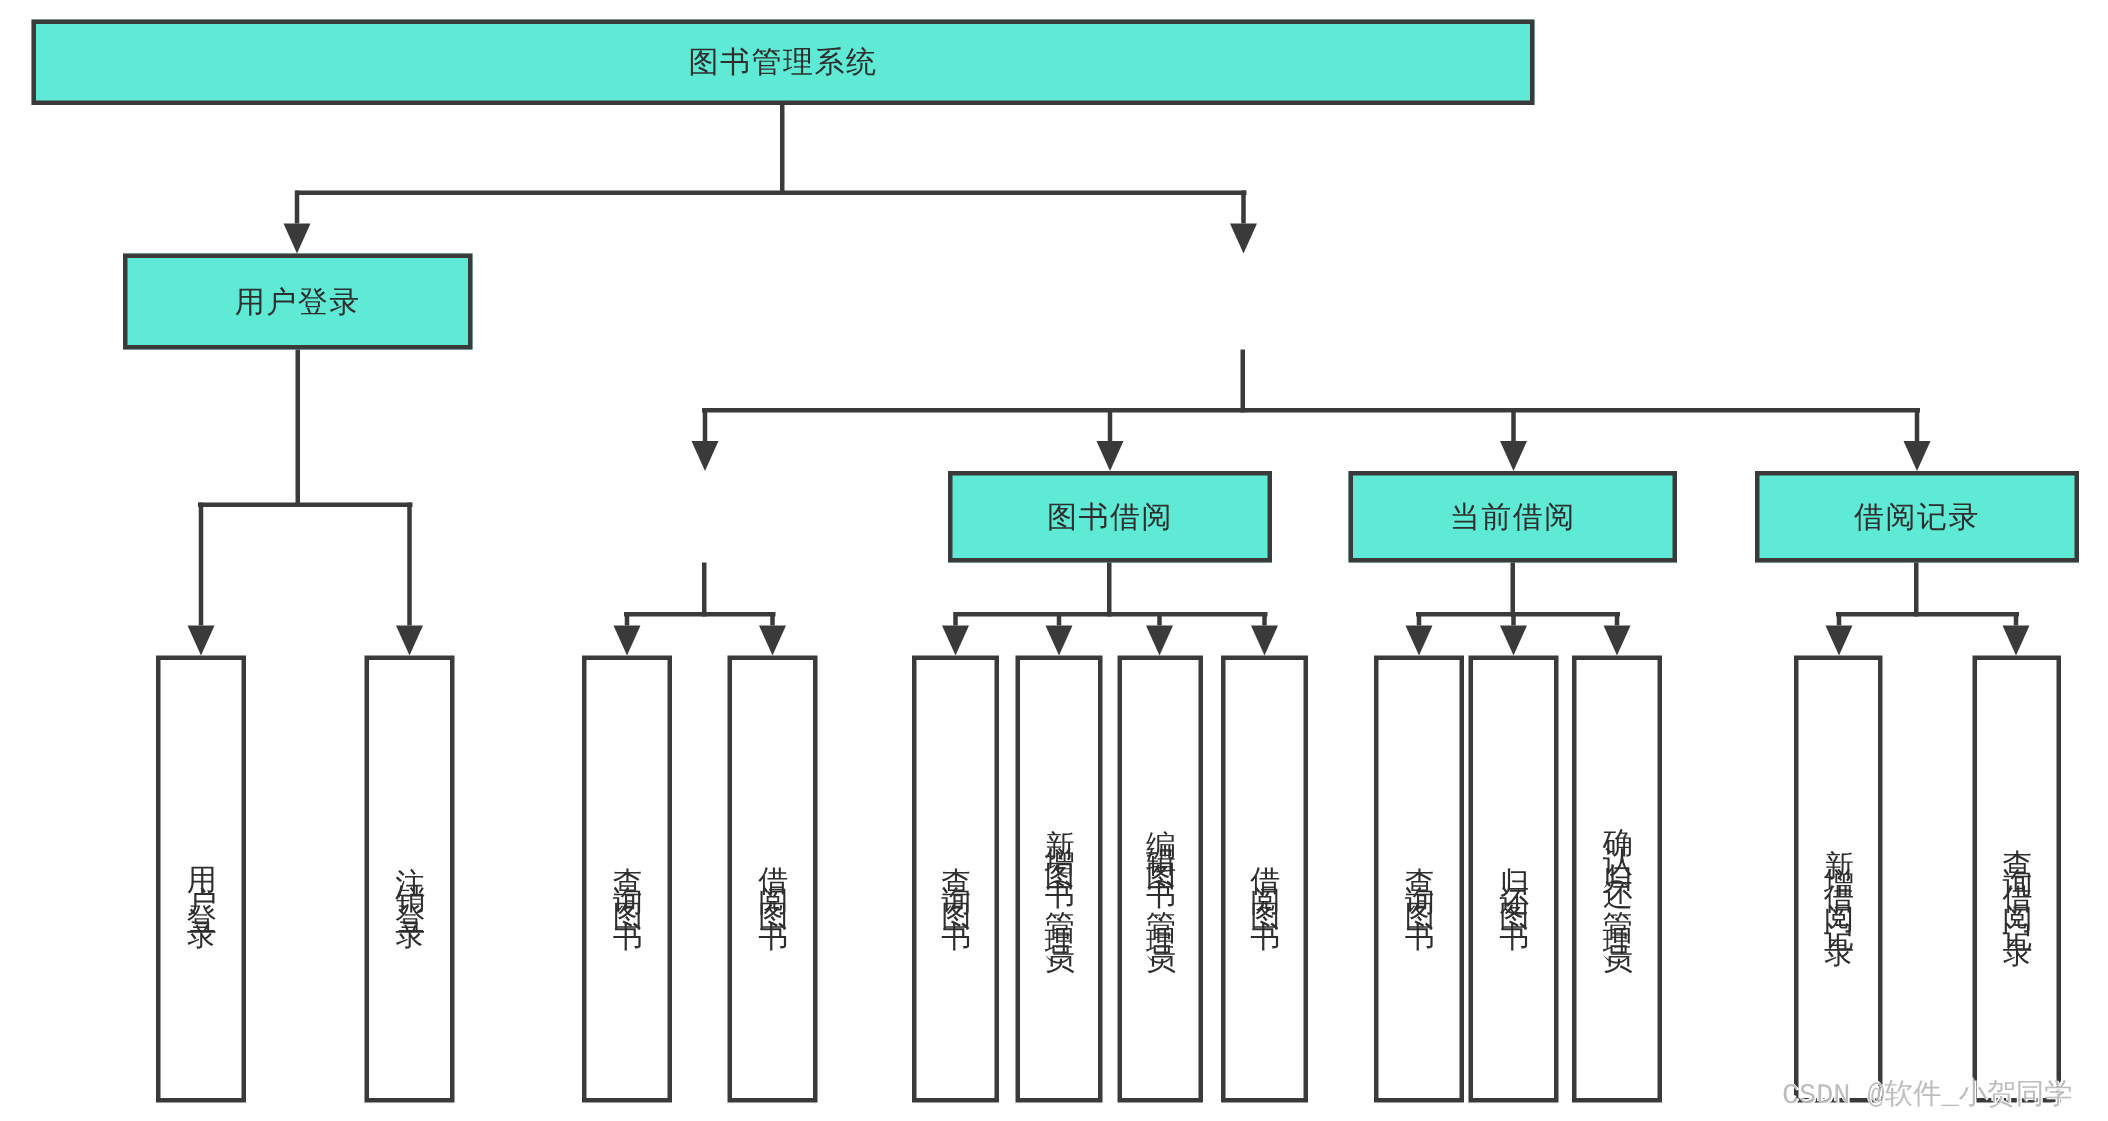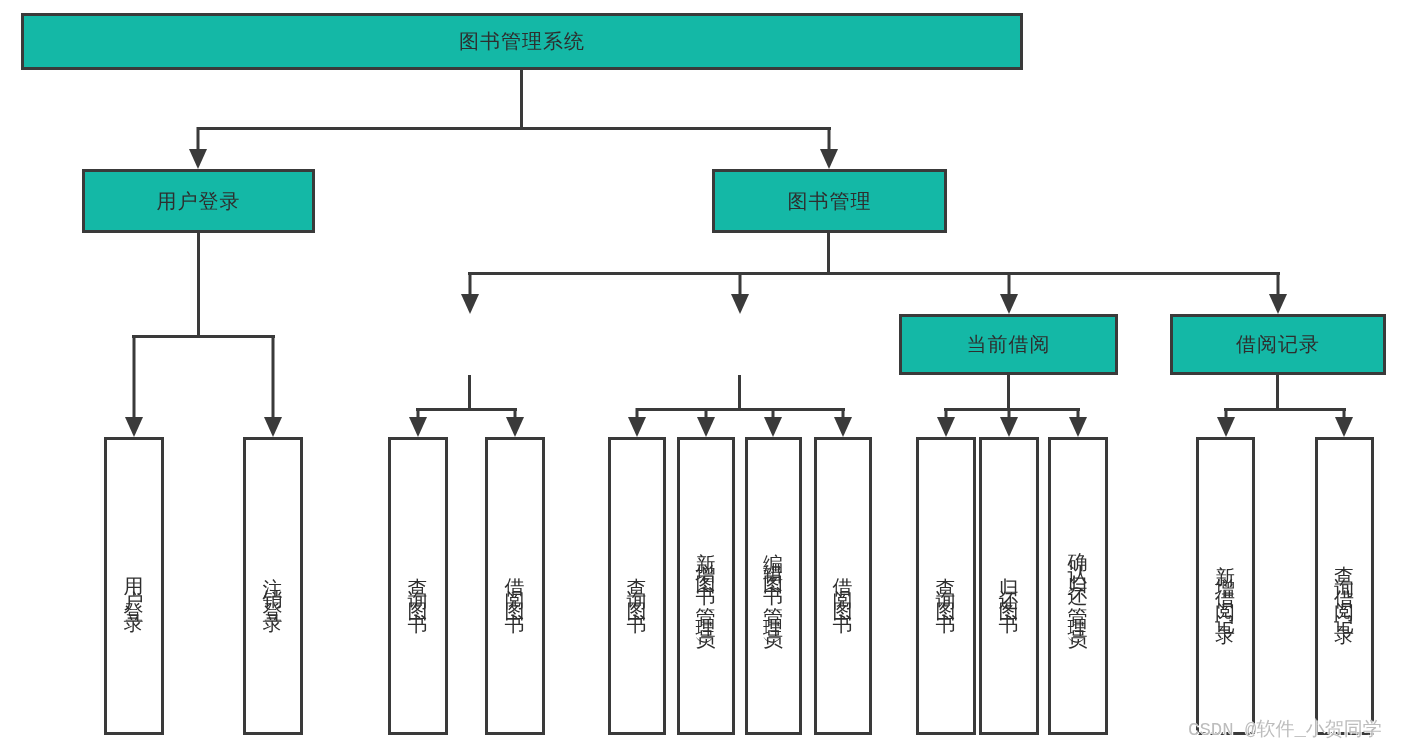--- a/index.html
+++ b/index.html
@@ -8,21 +8,21 @@
     --wm:#bdbdbd;
     --bg:#ffffff;
   }
   *{margin:0;padding:0;box-sizing:border-box;}
   body{background:var(--bg);font-family:"Liberation Sans",sans-serif;}
   .canvas{
     position:relative;width:1405px;height:747px;background:var(--bg);overflow:hidden;
   }
   
   .box{
-    position:absolute;border:3px solid var(--line);background:#14b8a6;
+    position:absolute;border:3px solid var(--line);background:#5eead4;
     display:flex;align-items:center;justify-content:center;
     font-size:20px;color:var(--text);letter-spacing:1px;
   }
   
   .vbox{
     position:absolute;border:3px solid var(--line);background:#fff;
     display:flex;align-items:center;justify-content:center;
     top:437px;height:298px;
   }
   .vbox .vtext{
@@ -59,24 +59,24 @@
 
 <div class="canvas">
 
   <div class="box" style="left:21px;top:13px;width:1002px;height:57px;">
     <span>图书管理系统</span>
   </div>
 
   <div class="box" style="left:82px;top:169px;width:233px;height:64px;">
     <span>用户登录</span>
   </div>
-  <div class="box" style="left:712px;top:169px;width:235px;height:64px;">
-    <span>图书管理</span>
-  </div>
-
+
+  <div class="box" style="left:632px;top:314px;width:216px;height:61px;">
+    <span>图书借阅</span>
+  </div>
   <div class="box" style="left:899px;top:314px;width:219px;height:61px;">
     <span>当前借阅</span>
   </div>
   <div class="box" style="left:1170px;top:314px;width:216px;height:61px;">
     <span>借阅记录</span>
   </div>
 
   <div class="vbox" style="left:104px;width:60px;">
     <span class="vtext">用户登录</span>
   </div>

